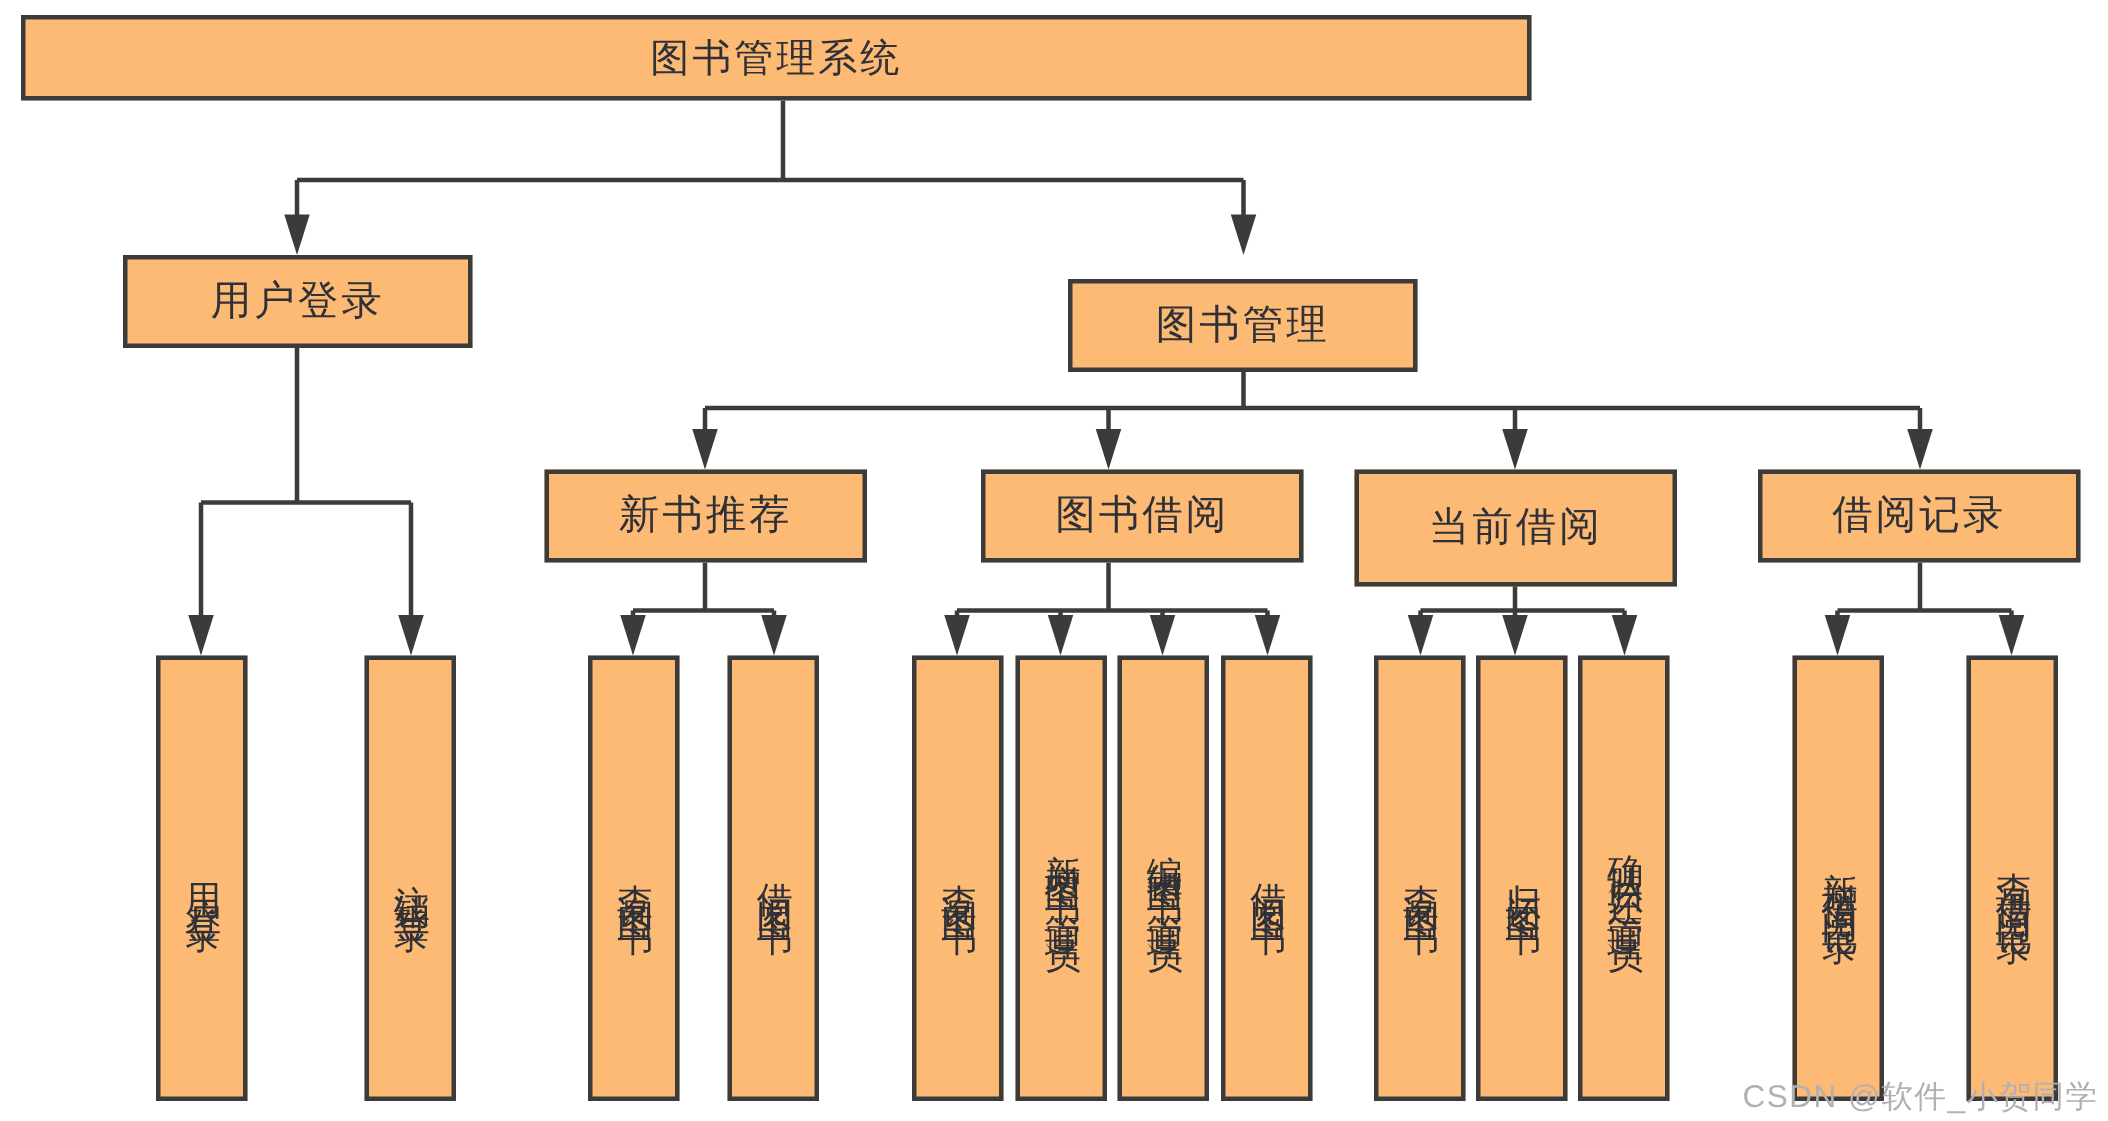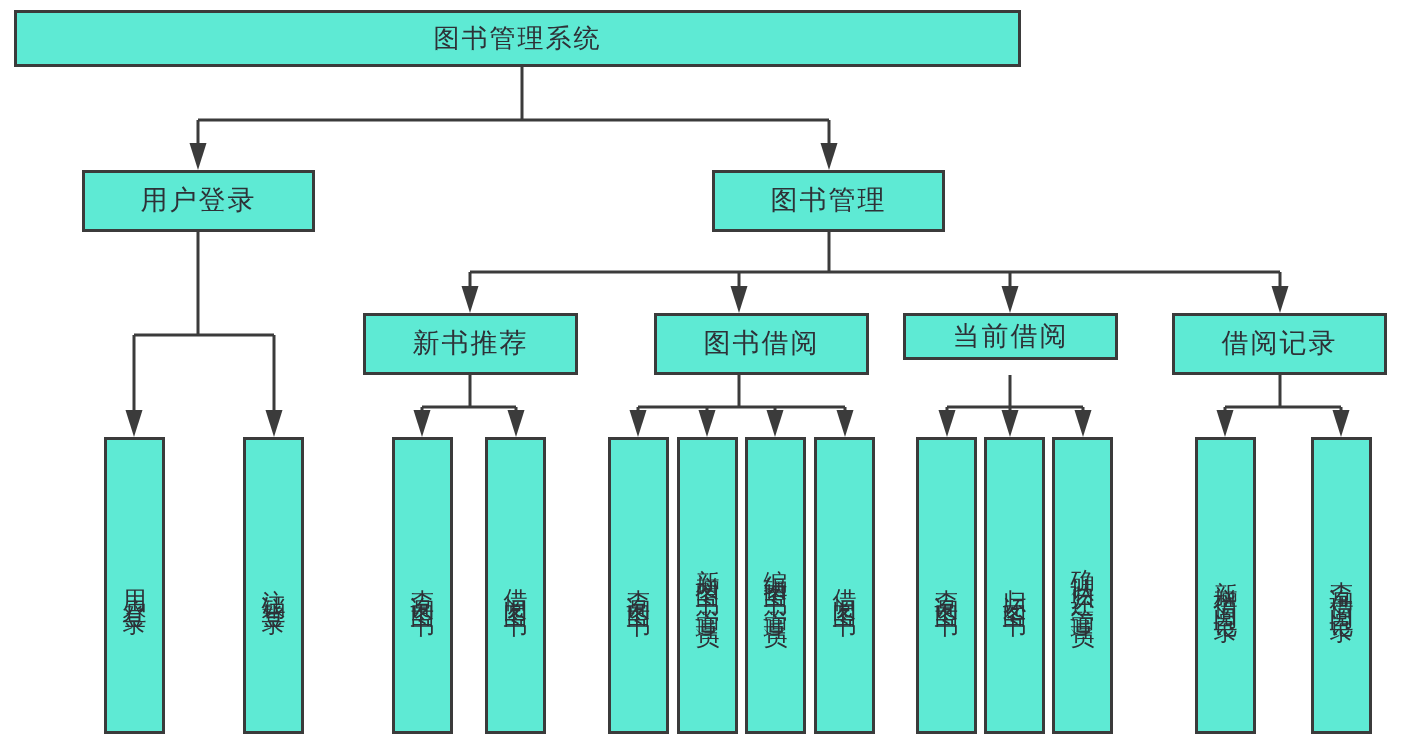--- a/index.html
+++ b/index.html
@@ -16,21 +16,21 @@
   }
   #wires {
     position: absolute;
     left: 0; top: 0;
     width: 1405px; height: 747px;
   }
   .box {
     position: absolute;
     box-sizing: border-box;
     border: 3px solid #3b3b3b;
-    background: #5eead4;
+    background: #fdba74;
     display: flex;
     align-items: center;
     justify-content: center;
     color: #2e3137;
     text-align: center;
     line-height: 1.15;
   }
   .box.h-title { font-size: 26px; letter-spacing: 2px; }
   .box.h-node  { font-size: 27px; letter-spacing: 2px; }
   .box.leaf {
@@ -104,32 +104,33 @@
       <line x1="1083" y1="407" x2="1083" y2="417" stroke="#3b3b3b" stroke-width="3"></line>
       <polygon points="1074.5,410 1091.5,410 1083,437" fill="#3b3b3b"></polygon>
       <line x1="1225" y1="407" x2="1225" y2="417" stroke="#3b3b3b" stroke-width="3"></line>
       <polygon points="1216.5,410 1233.5,410 1225,437" fill="#3b3b3b"></polygon>
       <line x1="1341" y1="407" x2="1341" y2="417" stroke="#3b3b3b" stroke-width="3"></line>
       <polygon points="1332.5,410 1349.5,410 1341,437" fill="#3b3b3b"></polygon>
     </svg>
   <div id="boxes">
       <div class="box h-title" style="left: 14px; top: 10px; width: 1007px; height: 57px;">图书管理系统</div>
       <div class="box h-node" style="left: 82px; top: 170px; width: 233px; height: 62px;">用户登录</div>
-      <div class="box h-node" style="left: 712px; top: 170px; width: 233px; height: 62px;">图书管理</div>
+      <div class="box h-node" style="left: 712px; top: 186px; width: 233px; height: 62px;">图书管理</div>
       <div class="box h-node" style="left: 363px; top: 313px; width: 215px; height: 62px; text-align: right;">新书推荐</div>
       <div class="box h-node" style="left: 633px; top: 313px; width: 215px; height: 62px; margin-left: 21px;">图书借阅</div>
-      <div class="box h-node" style="left: 903px; top: 313px; width: 215px; height: 47px;">当前借阅</div>
+      <div class="box h-node" style="left: 903px; top: 313px; width: 215px; height: 78px;">当前借阅</div>
       <div class="box h-node" style="left: 1172px; top: 313px; width: 215px; height: 62px;">借阅记录</div>
       <div class="box leaf" style="left: 104px; top: 437px; width: 61px; height: 297px;">用户登录</div>
       <div class="box leaf" style="left: 243px; top: 437px; width: 61px; height: 297px;">注销登录</div>
       <div class="box leaf" style="left: 392px; top: 437px; width: 61px; height: 297px;">查询图书</div>
       <div class="box leaf" style="left: 485px; top: 437px; width: 61px; height: 297px;">借阅图书</div>
       <div class="box leaf" style="left: 608px; top: 437px; width: 61px; height: 297px;">查询图书</div>
       <div class="box leaf" style="left: 677px; top: 437px; width: 61px; height: 297px;">新增图书（管理员）</div>
       <div class="box leaf" style="left: 745px; top: 437px; width: 61px; height: 297px;">编辑图书（管理员）</div>
       <div class="box leaf" style="left: 814px; top: 437px; width: 61px; height: 297px;">借阅图书</div>
       <div class="box leaf" style="left: 916px; top: 437px; width: 61px; height: 297px;">查询图书</div>
       <div class="box leaf" style="left: 984px; top: 437px; width: 61px; height: 297px;">归还图书</div>
       <div class="box leaf" style="left: 1052px; top: 437px; width: 61px; height: 297px;">确认归还（管理员）</div>
       <div class="box leaf" style="left: 1195px; top: 437px; width: 61px; height: 297px;">新增借阅记录</div>
       <div class="box leaf" style="left: 1311px; top: 437px; width: 61px; height: 297px;">查询借阅记录</div>
     </div>
+  <div id="watermark">CSDN @软件_小贺同学</div>
 </div>
 
 </body></html>

